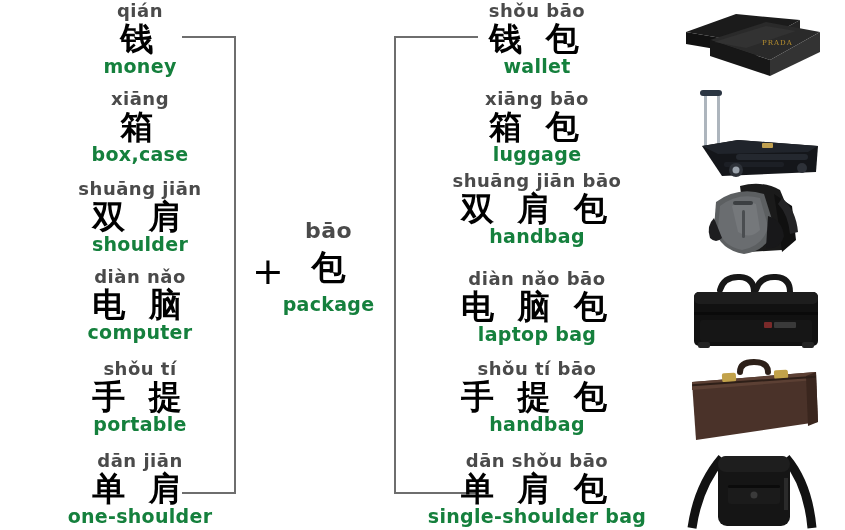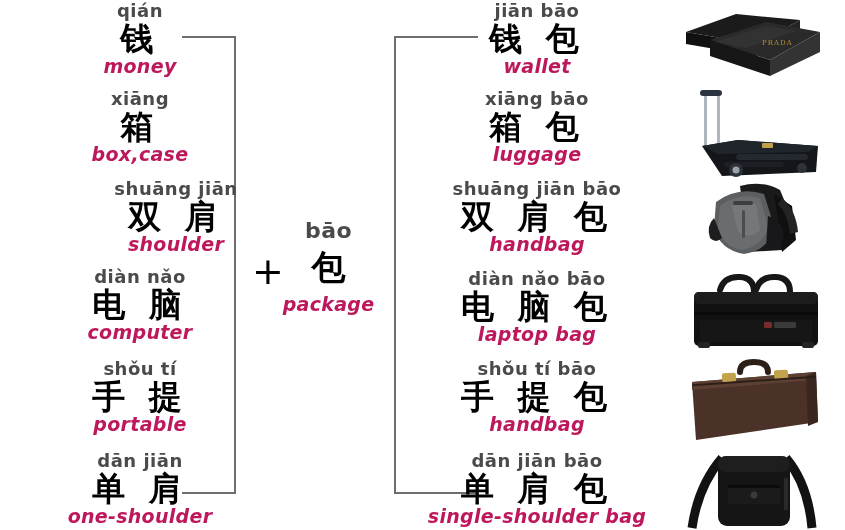--- a/index.html
+++ b/index.html
@@ -36,25 +36,24 @@
     font-weight: 700;
     color: #000000;
     letter-spacing: 6px;
     margin-top: 2px;
     white-space: nowrap;
   }
   .gloss {
     font-family: "DejaVu Sans", "Liberation Sans", sans-serif;
     font-size: 19px;
     font-weight: 600;
-    color: #be185d;
+    color: #15803d;
     letter-spacing: 0.3px;
     margin-top: 2px;
     white-space: nowrap;
-    font-style: italic;
   }
 
   .col-left  { width: 280px; left: 0px; }
   .col-right { width: 330px; left: 372px; }
 
   
   #center-group {
     position: absolute;
     left: 248px;
     top: 218px;
@@ -126,21 +125,21 @@
     <div class="hanzi">钱</div>
     <div class="gloss">money</div>
   </div>
 
   <div class="word-block col-left" style="top:90px;">
     <div class="pinyin">xiāng</div>
     <div class="hanzi">箱</div>
     <div class="gloss">box,case</div>
   </div>
 
-  <div class="word-block col-left" style="top:180px;padding-left:36px;">
+  <div class="word-block col-left" style="top:180px;">
     <div class="pinyin">shuāng jiān</div>
     <div class="hanzi">双 肩</div>
     <div class="gloss">shoulder</div>
   </div>
 
   <div class="word-block col-left" style="top:268px;">
     <div class="pinyin">diàn nǎo</div>
     <div class="hanzi">电 脑</div>
     <div class="gloss">computer</div>
   </div>
@@ -160,51 +159,51 @@
   <div id="center-group">
     <div id="plus-sign">+</div>
     <div id="center-word">
       <div class="pinyin">bāo</div>
       <div class="hanzi">包</div>
       <div class="gloss">package</div>
     </div>
   </div>
 
   <div class="word-block col-right" style="top:2px;">
-    <div class="pinyin">jiān bāo</div>
+    <div class="pinyin">shǒu bāo</div>
     <div class="hanzi">钱 包</div>
     <div class="gloss">wallet</div>
   </div>
 
   <div class="word-block col-right" style="top:90px;">
     <div class="pinyin">xiāng bāo</div>
     <div class="hanzi">箱 包</div>
     <div class="gloss">luggage</div>
   </div>
 
-  <div class="word-block col-right" style="top:180px;">
+  <div class="word-block col-right" style="top:172px;">
     <div class="pinyin">shuāng jiān bāo</div>
     <div class="hanzi">双 肩 包</div>
     <div class="gloss">handbag</div>
   </div>
 
   <div class="word-block col-right" style="top:270px;">
     <div class="pinyin">diàn nǎo bāo</div>
     <div class="hanzi">电 脑 包</div>
     <div class="gloss">laptop bag</div>
   </div>
 
   <div class="word-block col-right" style="top:360px;">
     <div class="pinyin">shǒu  tí  bāo</div>
     <div class="hanzi">手 提 包</div>
     <div class="gloss">handbag</div>
   </div>
 
   <div class="word-block col-right" style="top:452px;">
-    <div class="pinyin">dān jiān bāo</div>
+    <div class="pinyin">dān shǒu bāo</div>
     <div class="hanzi">单 肩 包</div>
     <div class="gloss">single-shoulder bag</div>
   </div>
 
   <div class="photo" style="top:4px; width:152px; height:84px;text-align:center;">
     <svg width="152" height="84" viewBox="0 0 152 84">
       <rect x="0" y="0" width="152" height="84" fill="#ffffff"></rect>
       <g>
         <polygon points="8,28 58,10 122,16 78,40" fill="#1b1b1b"></polygon>
         <polygon points="8,28 78,40 78,52 8,40" fill="#111111"></polygon>

